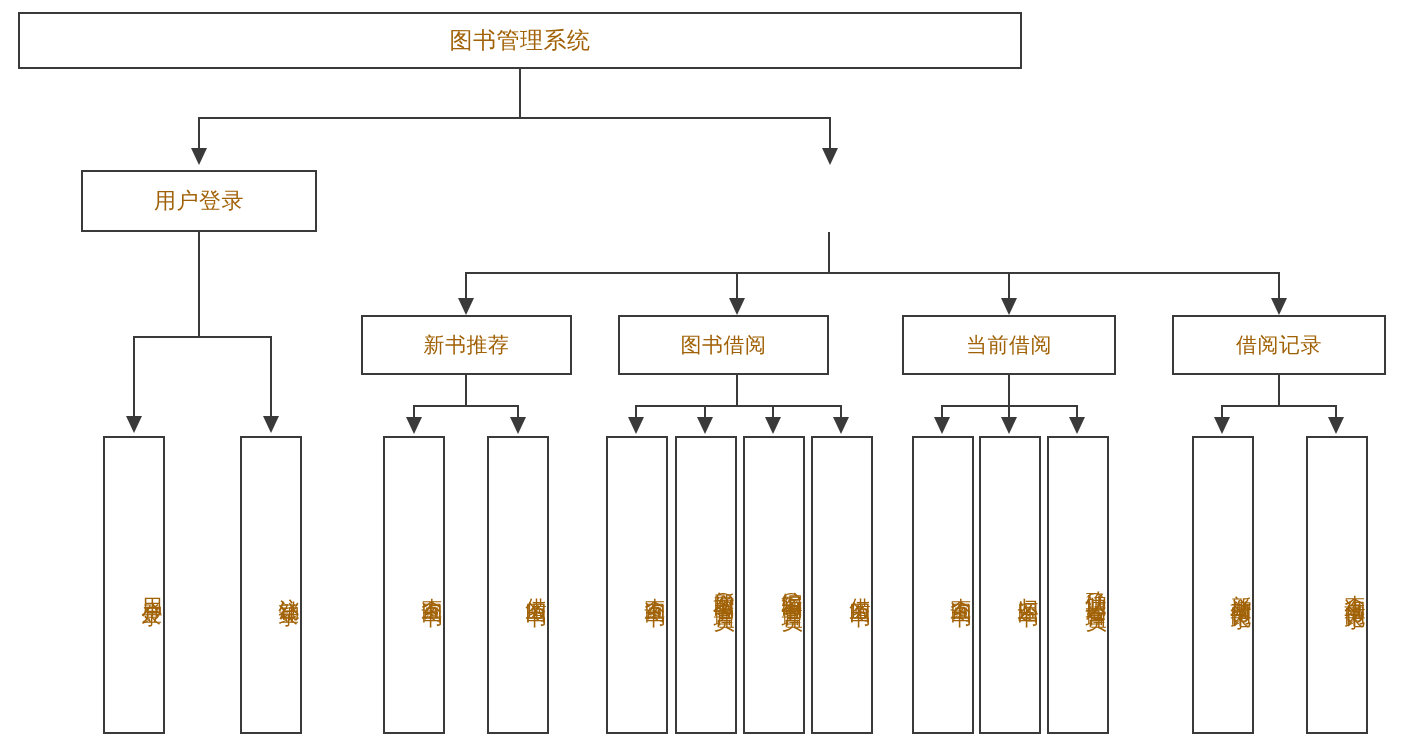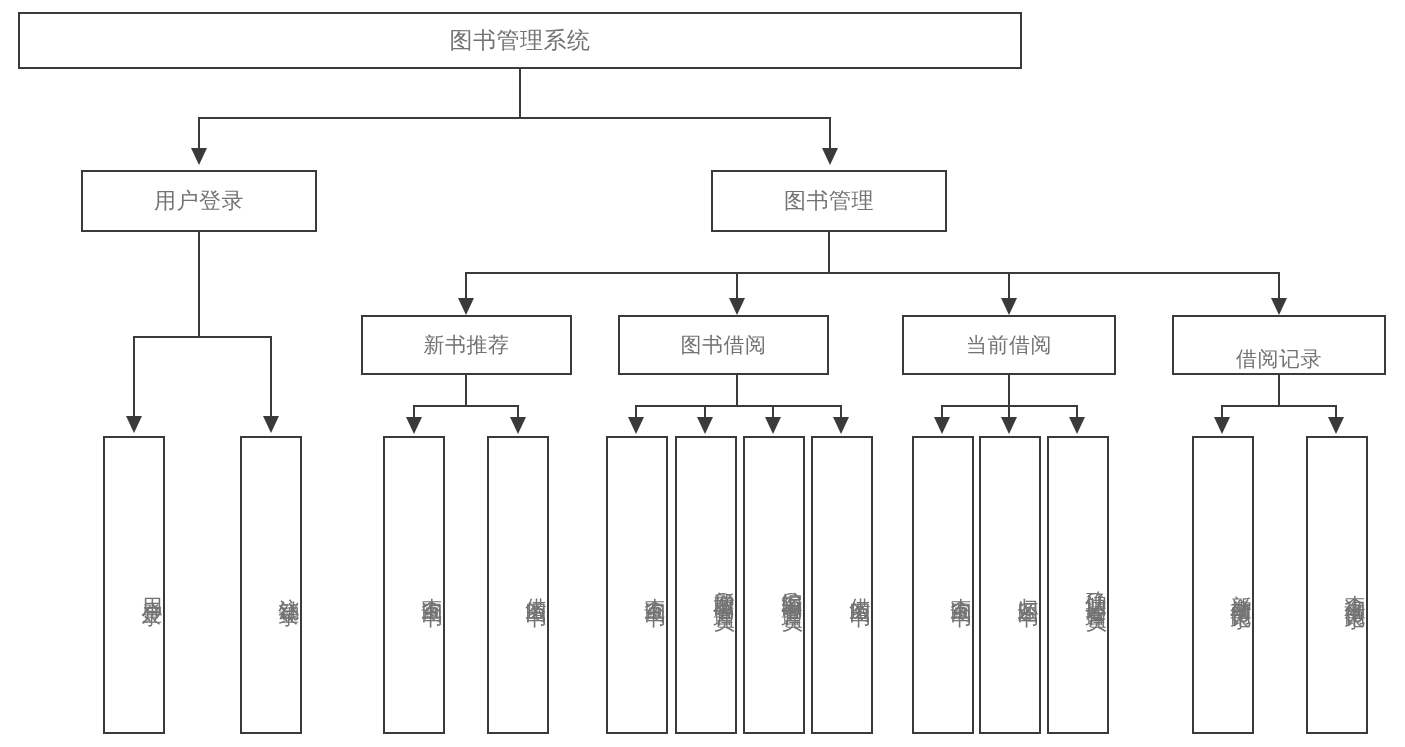--- a/index.html
+++ b/index.html
@@ -20,21 +20,21 @@
   }
   
   .node {
     position: absolute;
     box-sizing: border-box;
     border: 2.4px solid #3a3a3a;
     background: #ffffff;
     display: flex;
     align-items: center;
     justify-content: center;
-    color: #737373;
+    color: #a16207;
     letter-spacing: 0.5px;
   }
   .node.root {
     font-size: 23px;
   }
   .node.lvl2 {
     font-size: 22px;
   }
   .node.lvl3 {
     font-size: 21px;
@@ -97,23 +97,20 @@
 
   <div class="vline" style="left:198px; top:117px; height:33px;"></div>
   <div class="arrow" style="left:191px; top:148px;"></div>
   <div class="vline" style="left:829px; top:117px; height:33px;"></div>
   <div class="arrow" style="left:822px; top:148px;"></div>
 
   <div class="node lvl2" style="left:81px; top:170px; width:236px; height:62px;">
     <span>用户登录</span>
   </div>
 
-  <div class="node lvl2" style="left:711px; top:170px; width:236px; height:62px;">
-    <span>图书管理</span>
-  </div>
 
   <div class="vline" style="left:198px; top:232px; height:104px;"></div>
   <div class="hline" style="left:133px; top:336px; width:139px;"></div>
   <div class="vline" style="left:133px; top:336px; height:82px;"></div>
   <div class="arrow" style="left:126px; top:416px;"></div>
   <div class="vline" style="left:270px; top:336px; height:82px;"></div>
   <div class="arrow" style="left:263px; top:416px;"></div>
 
   <div class="vline" style="left:828px; top:232px; height:40px;"></div>
   <div class="hline" style="left:465px; top:272px; width:815px;"></div>
@@ -128,21 +125,21 @@
 
   <div class="node lvl3" style="left:361px; top:315px; width:211px; height:60px;">
     <span>新书推荐</span>
   </div>
   <div class="node lvl3" style="left:618px; top:315px; width:211px; height:60px;">
     <span>图书借阅</span>
   </div>
   <div class="node lvl3" style="left:902px; top:315px; width:214px; height:60px;">
     <span>当前借阅</span>
   </div>
-  <div class="node lvl3" style="left:1172px; top:315px; width:214px; height:60px;align-items:flex-end;">
+  <div class="node lvl3" style="left:1172px; top:315px; width:214px; height:60px;">
     <span>借阅记录</span>
   </div>
 
   <div class="vline" style="left:465px; top:375px; height:30px;"></div>
   <div class="hline" style="left:413px; top:405px; width:106px;"></div>
   <div class="vline" style="left:413px; top:405px; height:14px;"></div>
   <div class="arrow" style="left:406px; top:417px;"></div>
   <div class="vline" style="left:517px; top:405px; height:14px;"></div>
   <div class="arrow" style="left:510px; top:417px;"></div>
 

